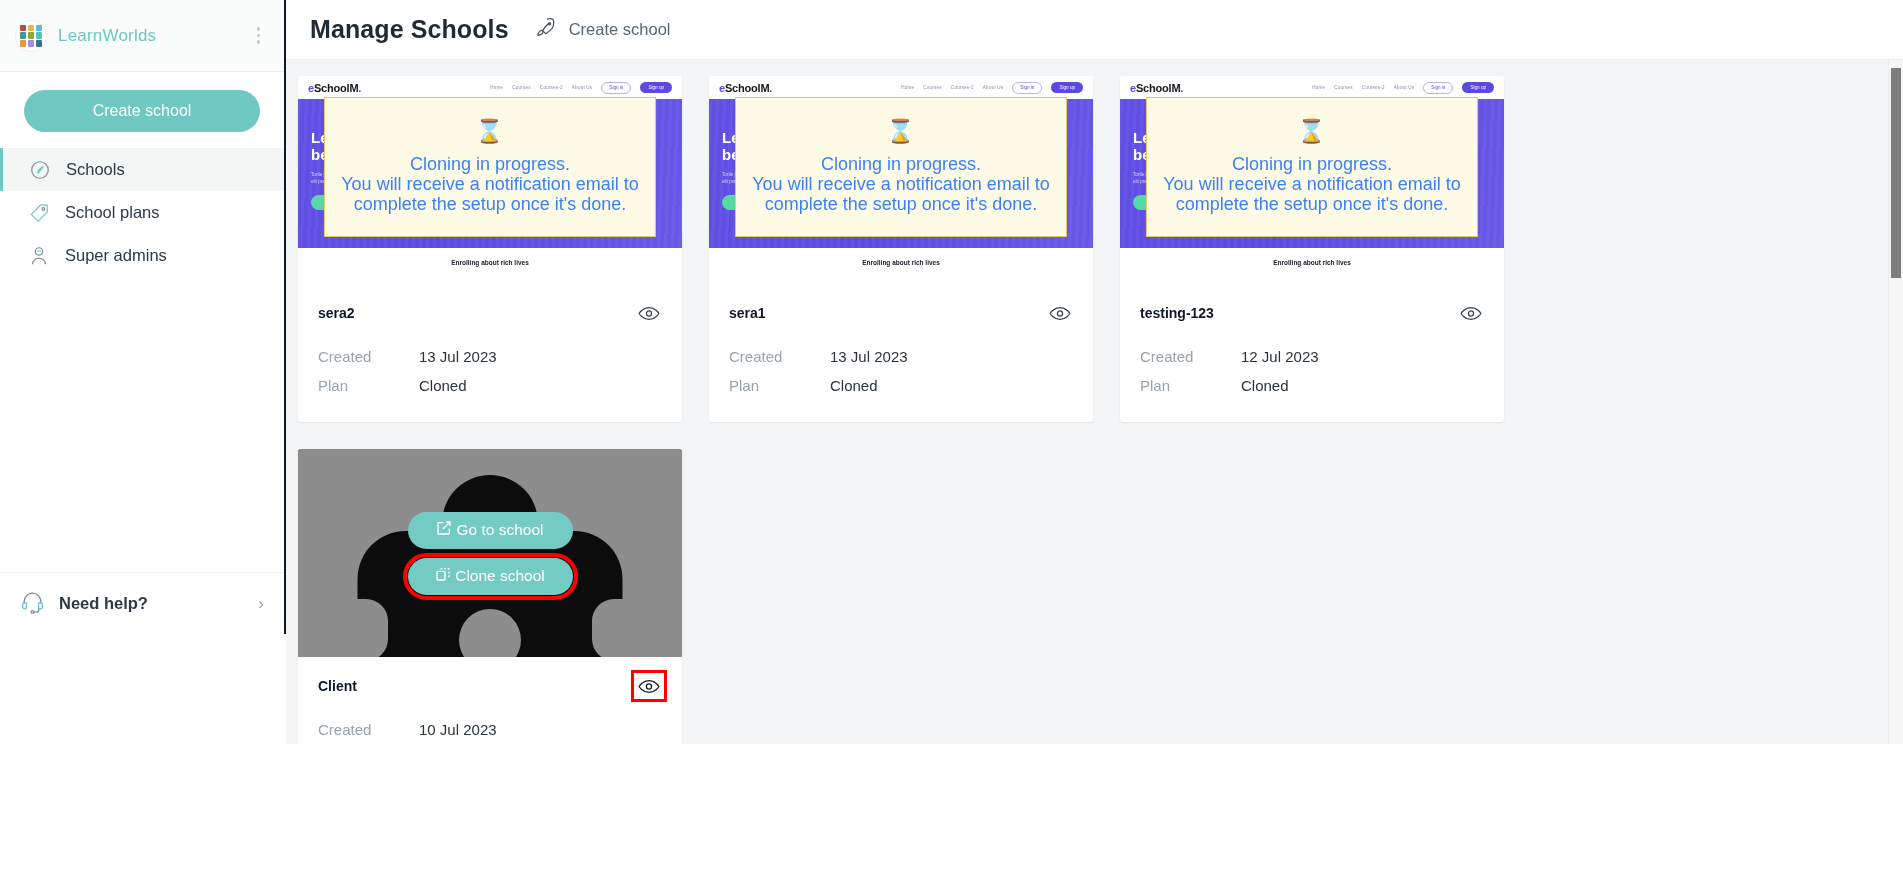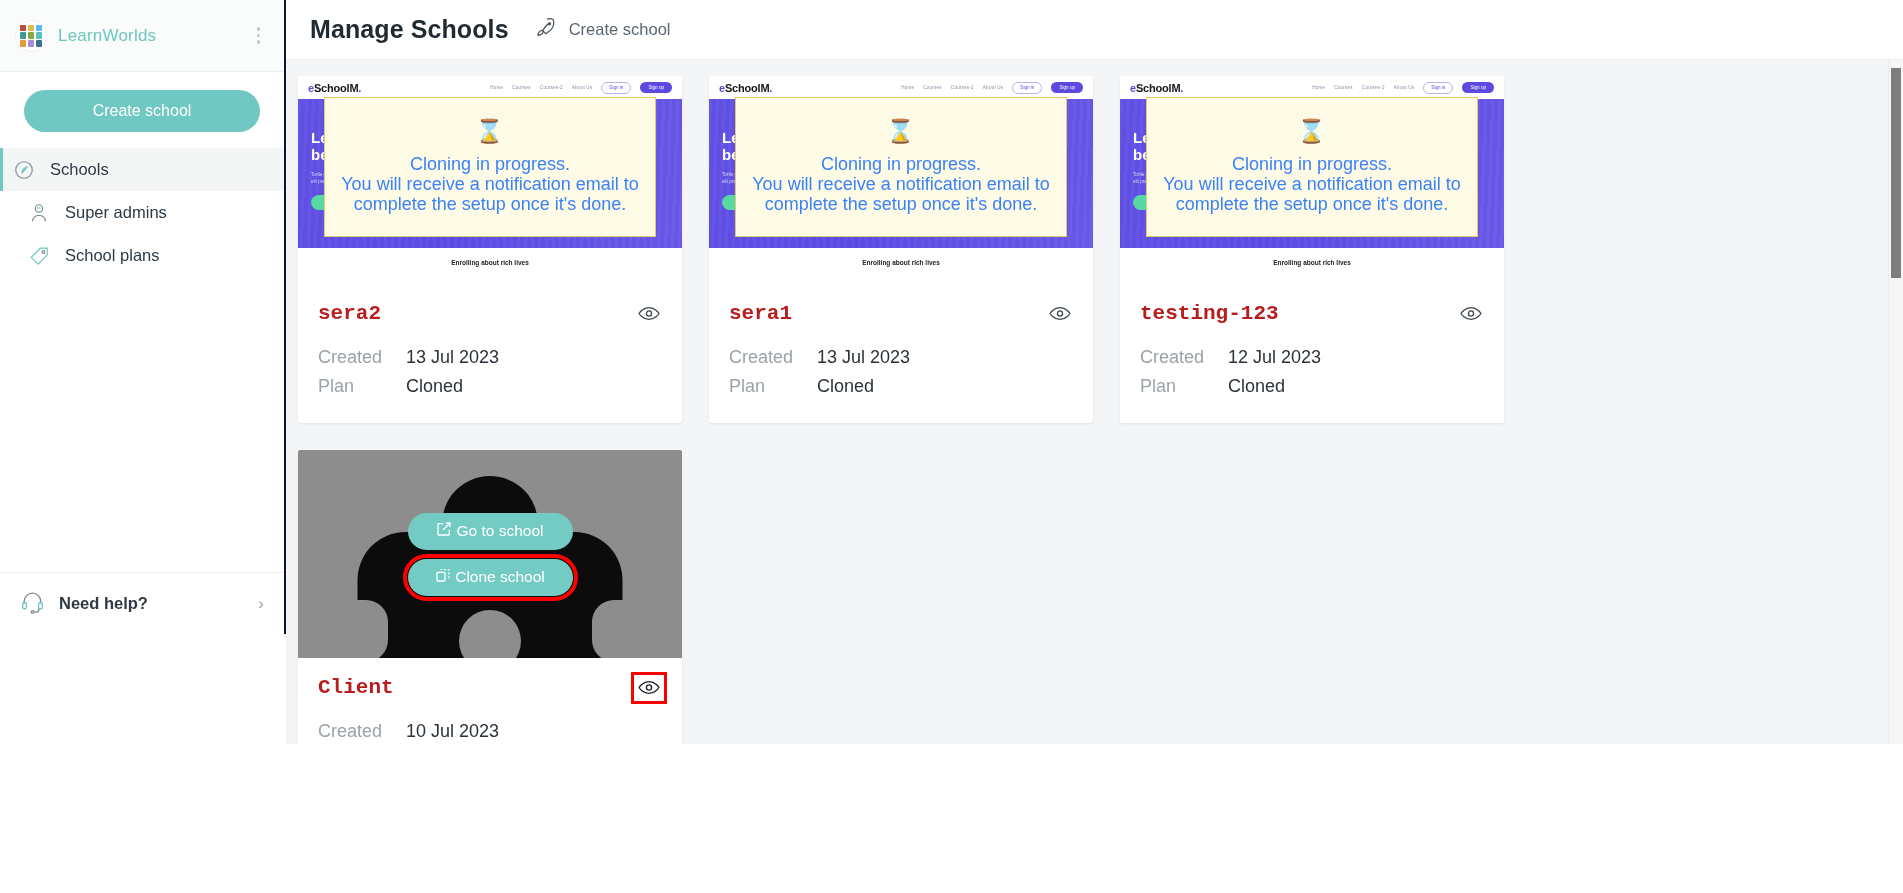--- a/index.html
+++ b/index.html
@@ -42,21 +42,21 @@
   }
 
   .nav { display: flex; flex-direction: column; }
   .nav-item {
     height: 43px; display: flex; align-items: center; padding-left: 24px;
     font-size: 16.5px; color: #2d3a45; cursor: pointer;
     border-left: 3px solid transparent;
   }
   .nav-item .ico { width: 24px; height: 24px; margin-right: 14px; flex: 0 0 24px;
                    display: flex; align-items: center; justify-content: center; }
-  .nav-item.active { background: #f4f6f6; border-left-color: #6fc8c1; padding-left: 9px; }
+  .nav-item.active { background: #f4f6f6; border-left-color: #6fc8c1; padding-left: 25px; }
 
   .need-help {
     margin-top: auto; height: 62px; border-top: 1px solid #eceef0;
     display: flex; align-items: center; padding: 0 20px 0 20px; cursor: pointer;
   }
   .need-help .nh-label { font-size: 16.5px; color: #2d3a45; font-weight: bold; margin-left: 14px; text-align: right; }
   .need-help .chev { margin-left: auto; color: #9aa2a9; font-size: 17px; }
 
   
   .main { flex: 1; height: 744px; background: #f4f5f6; position: relative; overflow: hidden; }
@@ -148,26 +148,26 @@
   }
   .hv-btn {
     width: 165px; height: 37px; border-radius: 20px; background: #74cbc4; border: none;
     color: #fff; font-size: 15.5px; font-family: "Liberation Sans", sans-serif;
     display: flex; align-items: center; justify-content: center; gap: 4px; cursor: pointer;
   }
   .hv-btn.highlight { outline: 4px solid #ff0000; outline-offset: 1px; }
 
   .card-body { padding: 18px 20px 22px 20px; }
   .card-title-row { display: flex; align-items: center; }
-  .card-title { font-size: 21px; color: #b91c1c; font-weight: bold; font-family: Liberation Mono, monospace; }
+  .card-title { font-size: 14px; color: #0f172a; font-weight: bold; }
   .eye-btn { margin-left: auto; cursor: pointer; display: flex; align-items: center; justify-content: center;
              width: 26px; height: 22px; }
   .eye-btn.highlight { outline: 3px solid #ff0000; outline-offset: 2px; }
   .meta { margin-top: 18px; }
-  .meta-row { display: flex; font-size: 18px; line-height: 29px; }
+  .meta-row { display: flex; font-size: 15px; line-height: 29px; gap: 13px; }
   .meta-k { width: 88px; color: #9aa2aa; }
   .meta-v { color: #2b333b; }
 
   .empty-card {
     width: 384px; height: 347px; border: 1.5px dashed #cfd4d8; border-radius: 2px;
     background: #f4f5f6; display: flex; flex-direction: column;
     align-items: center; justify-content: center;
   }
 
   .row2 { margin-top: 27px; display: flex; }
@@ -220,35 +220,35 @@
             <circle cx="12" cy="12" r="9"></circle>
             <path d="M15.5 8.5 L9.5 15.5" stroke="#6fc8c1" stroke-width="1.6"></path>
             <path d="M9.5 15.5 l1.3 -4 l4 -3 z" stroke="#6fc8c1" stroke-width="1.2"></path>
           </svg>
         </span>
         <span>Schools</span>
       </div>
       <div class="nav-item">
         <span class="ico">
           <svg width="22" height="22" viewBox="0 0 24 24" fill="none" stroke="#7f8a93" stroke-width="1.3">
+            <path d="M3.5 13.5 L11 21 L21 11 L21 3.5 L13.5 3.5 Z" stroke="#6fc8c1"></path>
+            <circle cx="16.8" cy="7.6" r="1.5"></circle>
+          </svg>
+        </span>
+        <span>School plans</span>
+      </div>
+      <div class="nav-item">
+        <span class="ico">
+          <svg width="22" height="22" viewBox="0 0 24 24" fill="none" stroke="#7f8a93" stroke-width="1.3">
             <circle cx="12" cy="7" r="4"></circle>
             <path d="M5 21c0-4 3.2-6.5 7-6.5S19 17 19 21"></path>
             <path d="M10 6.5h4" stroke="#6fc8c1"></path>
           </svg>
         </span>
         <span>Super admins</span>
-      </div>
-      <div class="nav-item">
-        <span class="ico">
-          <svg width="22" height="22" viewBox="0 0 24 24" fill="none" stroke="#7f8a93" stroke-width="1.3">
-            <path d="M3.5 13.5 L11 21 L21 11 L21 3.5 L13.5 3.5 Z" stroke="#6fc8c1"></path>
-            <circle cx="16.8" cy="7.6" r="1.5"></circle>
-          </svg>
-        </span>
-        <span>School plans</span>
       </div>
     </nav>
 
     <div class="need-help">
       <span class="ico">
         <svg width="25" height="25" viewBox="0 0 24 24" fill="none" stroke="#6fc8c1" stroke-width="1.3">
           <path d="M4 14v-2a8 8 0 0 1 16 0v2" stroke="#7f8a93"></path>
           <rect x="2.6" y="13" width="3.6" height="6" rx="1.6"></rect>
           <rect x="17.8" y="13" width="3.6" height="6" rx="1.6"></rect>
           <path d="M18 19v1.4a1.8 1.8 0 0 1-1.8 1.8H13" stroke="#7f8a93"></path>

